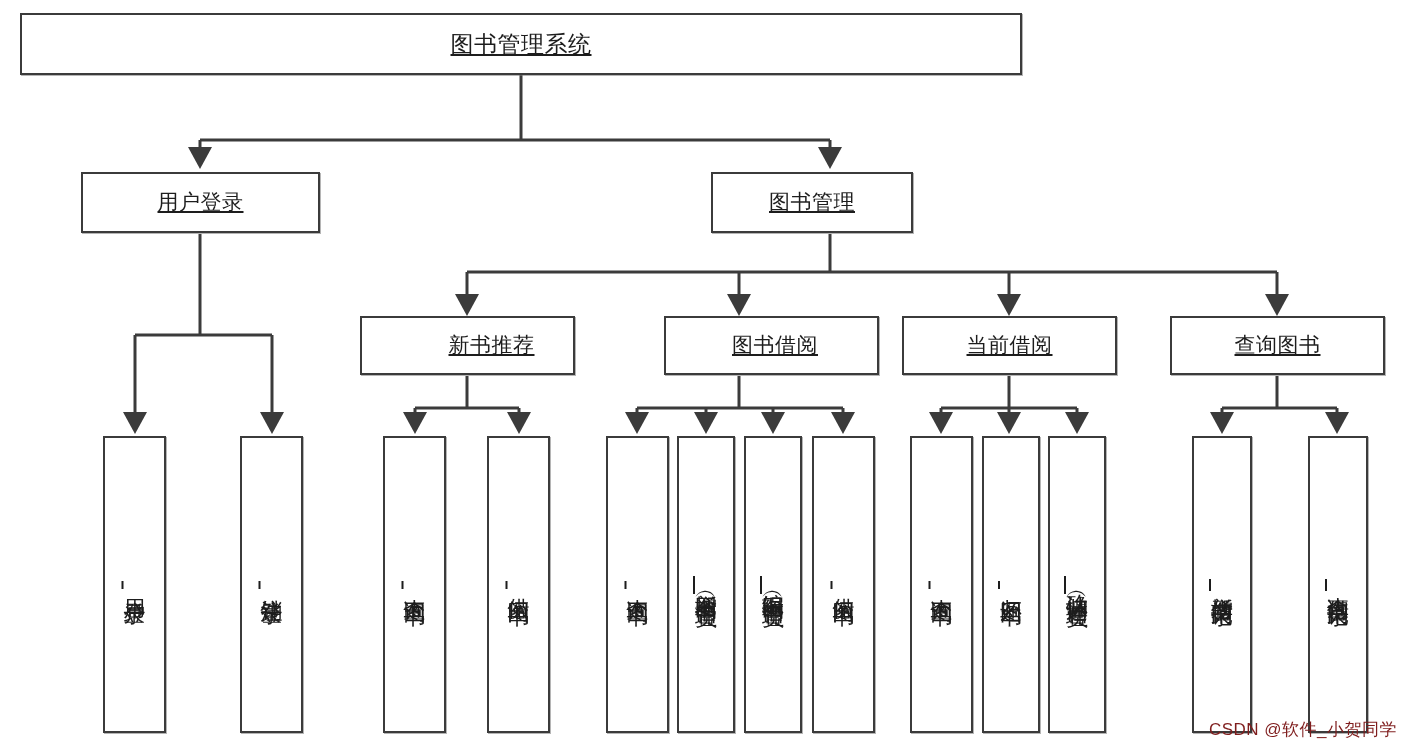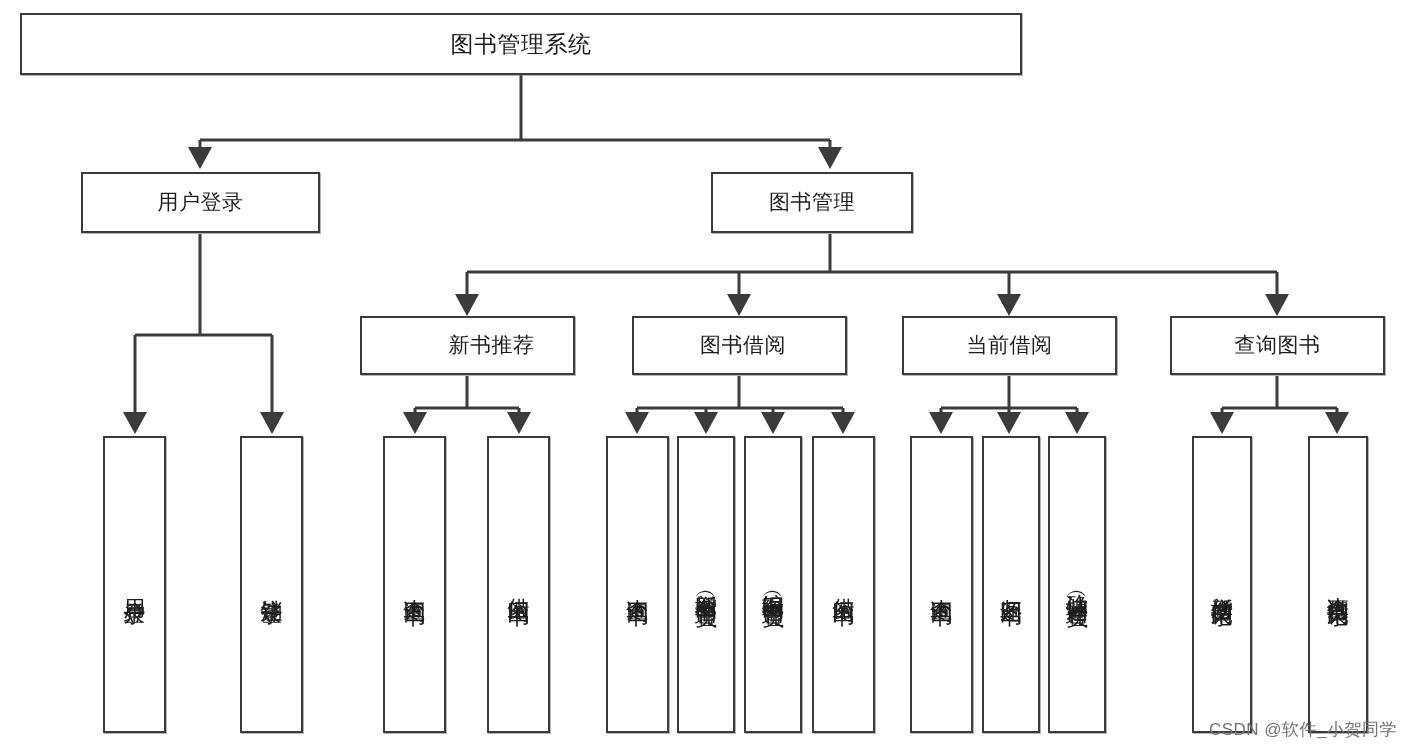--- a/index.html
+++ b/index.html
@@ -38,36 +38,37 @@
     overflow: hidden;
   }
   .node-label {
     color: #1d1d1d;
     font-family: "Liberation Sans", sans-serif;
     font-size: 21px;
     line-height: 1.15;
     letter-spacing: 0.5px;
     white-space: nowrap;
     text-align: center;
+    text-decoration: underline;
   }
   .node-box.vertical .node-label {
     writing-mode: vertical-rl;
     text-orientation: upright;
     font-size: 22px;
     letter-spacing: 2px;
     line-height: 1.0;
   }
   .node-box.root .node-label {
     font-size: 23px;
   }
   .watermark {
     position: absolute;
     right: 8px;
     bottom: 6px;
-    color: #737373;
+    color: #7f1d1d;
     font-size: 17px;
     font-family: "Liberation Sans", sans-serif;
     white-space: nowrap;
     letter-spacing: 0.5px;
     pointer-events: none;
   }
 </style>
 </head>
 <body>
 
@@ -130,21 +131,21 @@
   <div class="node-box" style="left:81px; top:172px; width:239px; height:61px;">
     <span class="node-label">用户登录</span>
   </div>
   <div class="node-box" style="left:711px; top:172px; width:202px; height:61px;">
     <span class="node-label">图书管理</span>
   </div>
 
   <div class="node-box" style="left:360px; top:316px; width:215px; height:59px;padding-left:48px;">
     <span class="node-label">新书推荐</span>
   </div>
-  <div class="node-box" style="left:632px; top:316px; width:215px; height:59px;padding-left:7px;">
+  <div class="node-box" style="left:664px; top:316px; width:215px; height:59px;padding-left:7px;">
     <span class="node-label">图书借阅</span>
   </div>
   <div class="node-box" style="left:902px; top:316px; width:215px; height:59px;">
     <span class="node-label">当前借阅</span>
   </div>
   <div class="node-box" style="left:1170px; top:316px; width:215px; height:59px;">
     <span class="node-label">查询图书</span>
   </div>
 
   <div class="node-box vertical" style="left:103px; top:436px; width:63px; height:297px;">

